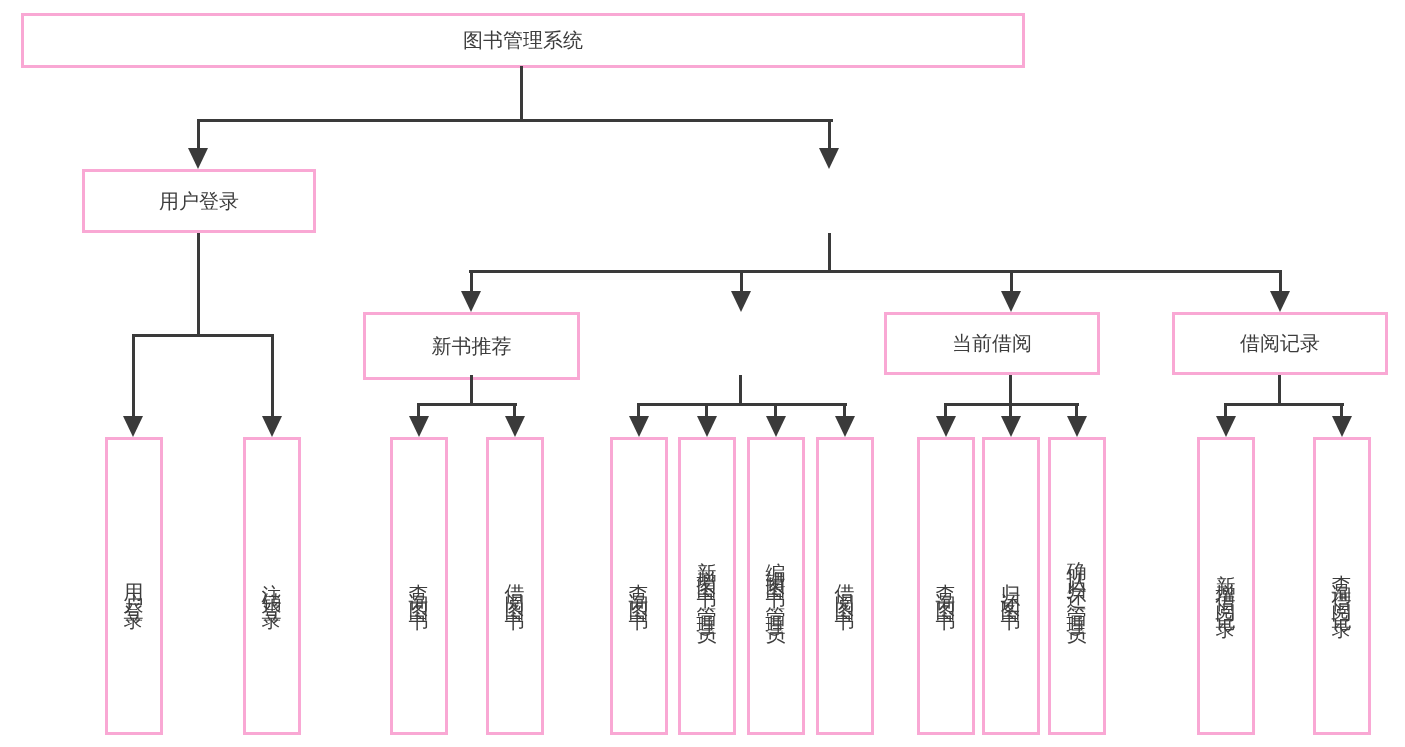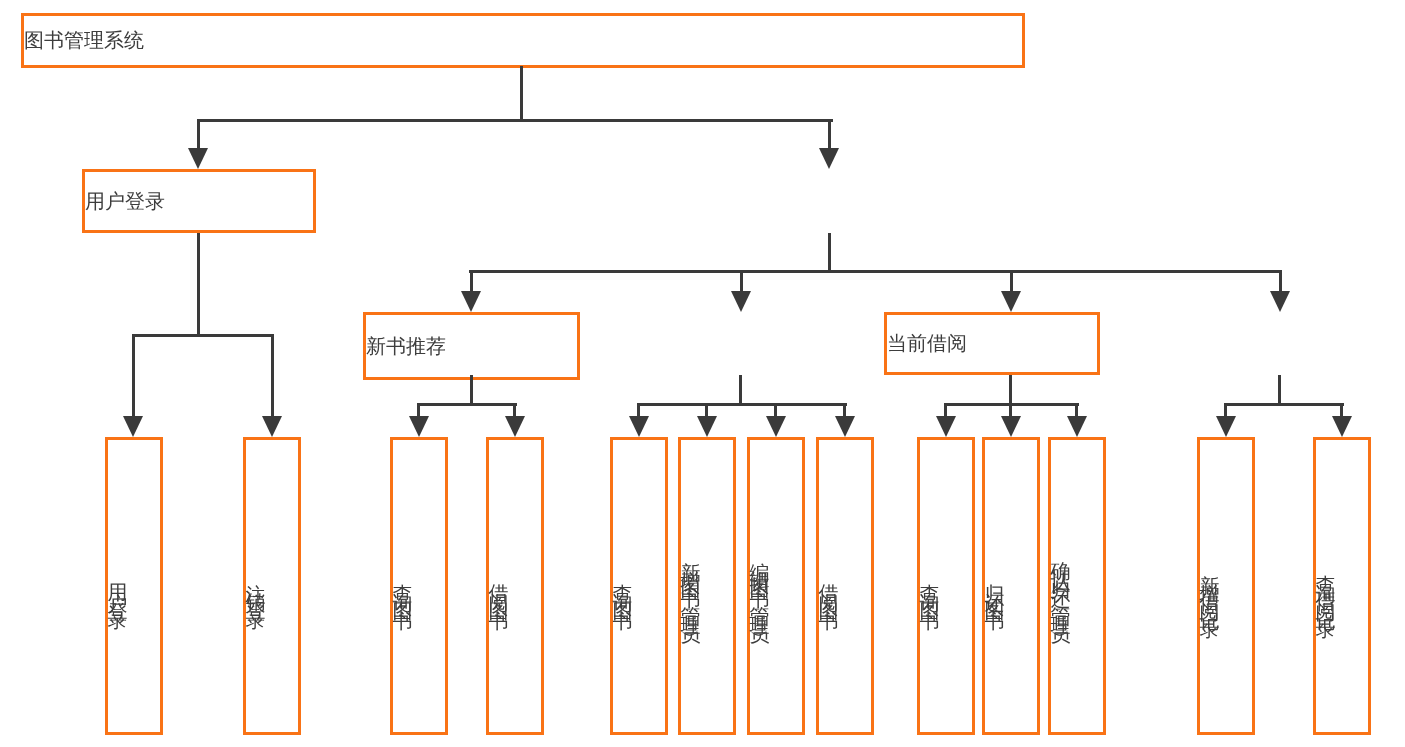--- a/index.html
+++ b/index.html
@@ -8,24 +8,25 @@
     width: 1405px;
     height: 747px;
     background: #ffffff;
     overflow: hidden;
     font-family: "Liberation Sans", "DejaVu Sans", sans-serif;
     color: #3d3d3d;
   }
   .node {
     position: absolute;
     box-sizing: border-box;
-    border: 3px solid #f97316;
+    border: 3px solid #f9a8d4;
     background: #ffffff;
     display: flex;
     align-items: center;
+    justify-content: center;
   }
   .node .label {
     font-size: 20px;
     color: #3d3d3d;
     white-space: nowrap;
   }
   .box-v .label {
     writing-mode: vertical-rl;
     text-orientation: mixed;
     letter-spacing: 9px;
@@ -84,20 +85,23 @@
   <div class="vl" style="left:1010px;top:270px;height:21px"></div>
   <div class="arr" style="left:1001px;top:291px"></div>
   <div class="vl" style="left:1279px;top:270px;height:21px"></div>
   <div class="arr" style="left:1270px;top:291px"></div>
 
   <div class="node" style="left:363px;top:312px;width:217px;height:68px">
     <span class="label">新书推荐</span>
   </div>
   <div class="node" style="left:884px;top:312px;width:216px;height:63px">
     <span class="label">当前借阅</span>
+  </div>
+  <div class="node" style="left:1172px;top:312px;width:216px;height:63px">
+    <span class="label">借阅记录</span>
   </div>
 
   <div class="vl" style="left:470px;top:375px;height:31px"></div>
   <div class="hl" style="left:417px;top:403px;width:100px"></div>
   <div class="vl" style="left:417px;top:403px;height:13px"></div>
   <div class="arr" style="left:409px;top:416px"></div>
   <div class="vl" style="left:513px;top:403px;height:13px"></div>
   <div class="arr" style="left:505px;top:416px"></div>
 
   <div class="vl" style="left:739px;top:375px;height:31px"></div>

